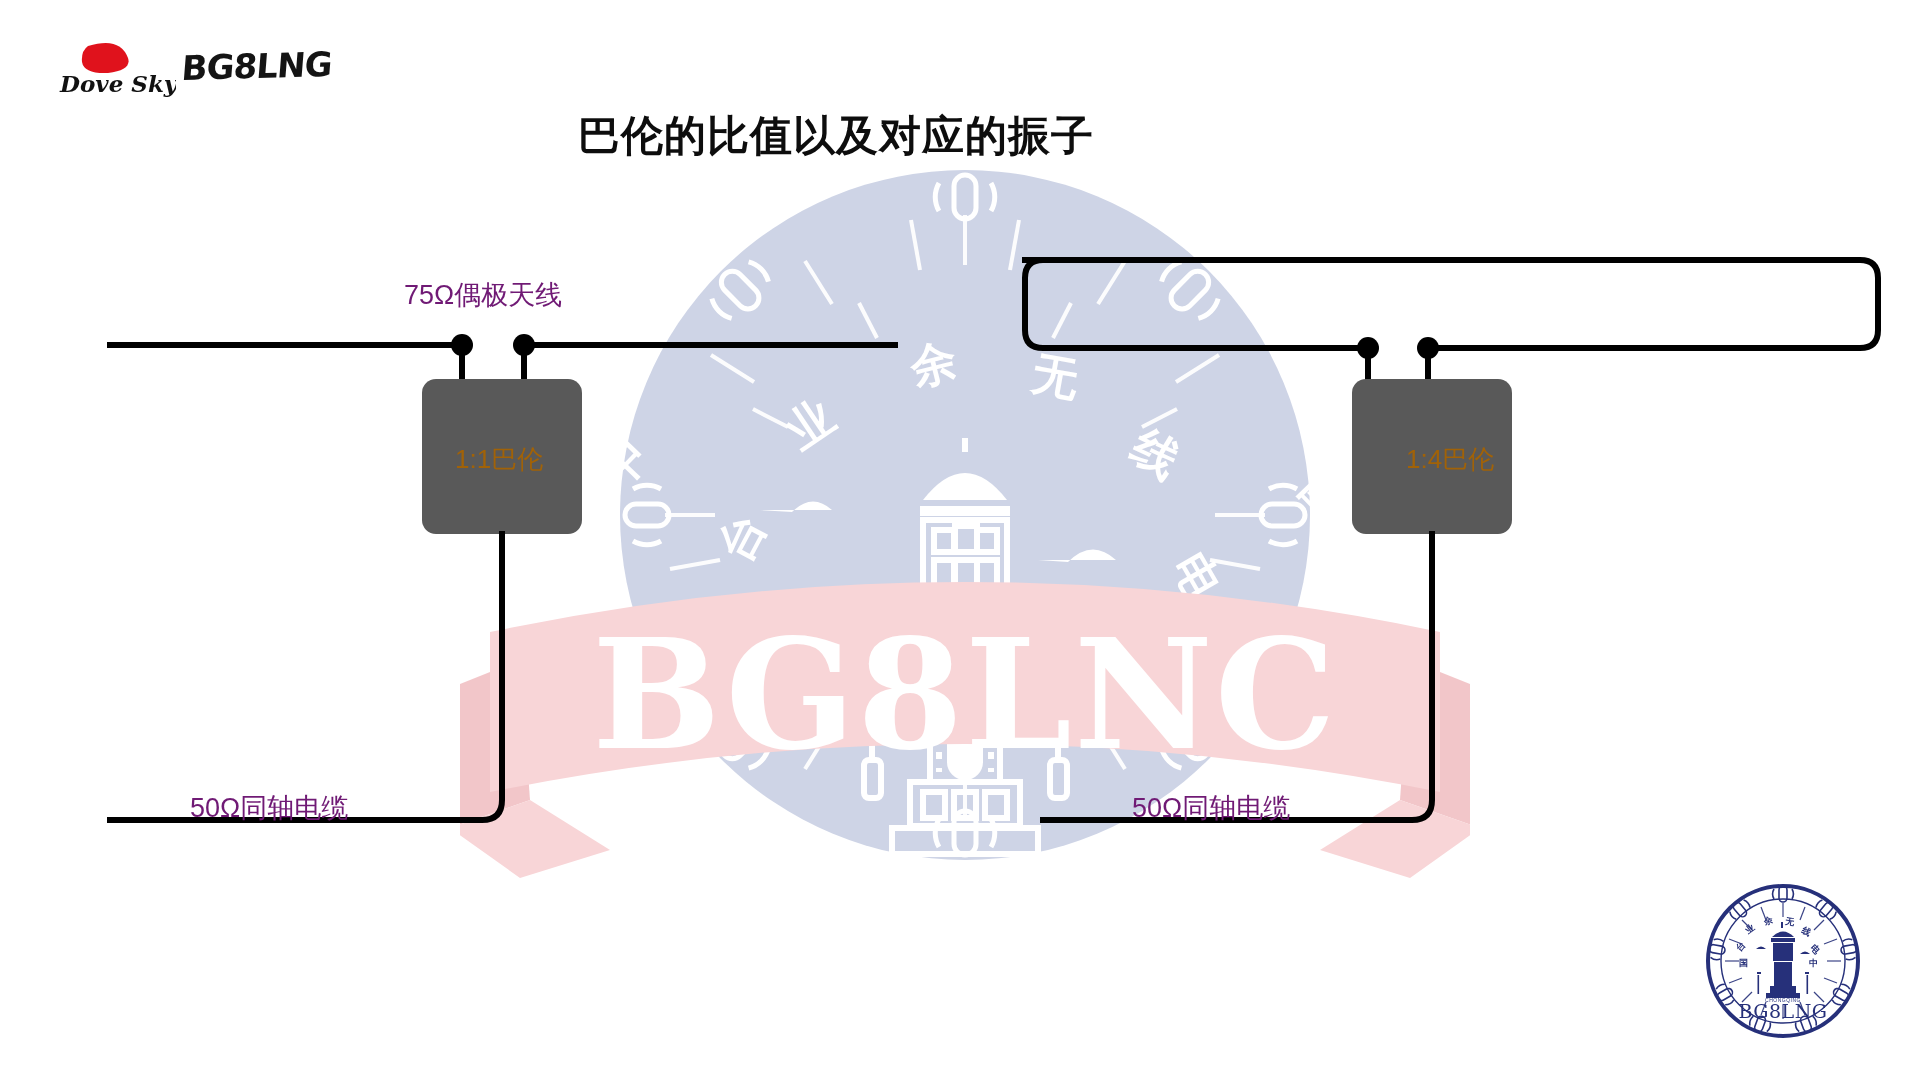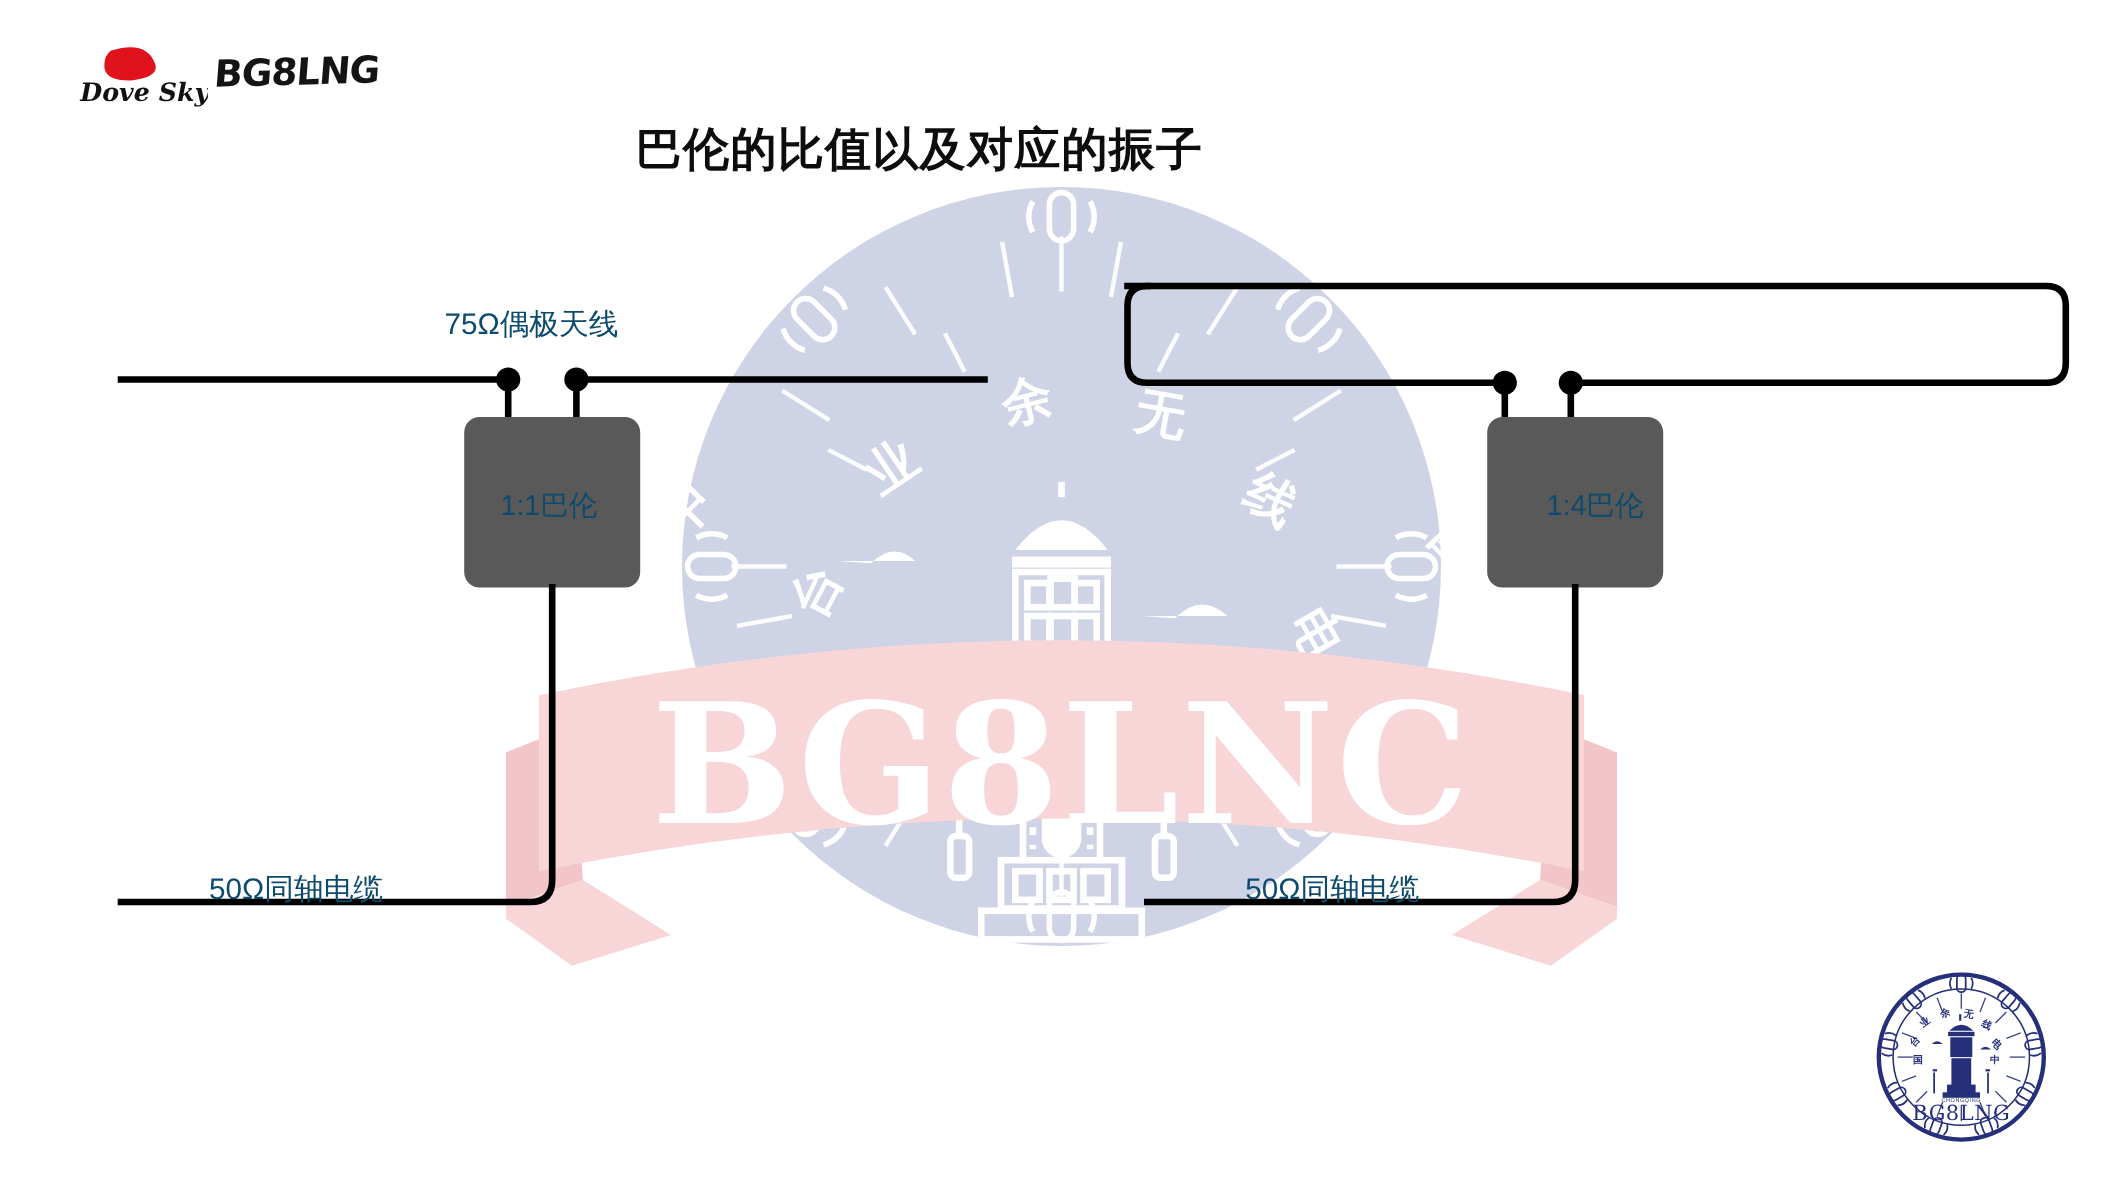--- a/index.html
+++ b/index.html
@@ -10,21 +10,21 @@
     overflow: hidden;
   }
   #slide {
     position: relative;
     width: 1920px; height: 1080px;
     background: #ffffff;
   }
 
   
   #brand-logo {
-    position: absolute; left: 71px; top: 40px;
+    position: absolute; left: 58px; top: 40px;
     width: 235px; height: 58px;
   }
   #brand-dovesky { position: absolute; left: 0; top: 0; width: 118px; height: 58px; }
   #brand-call {
     position: absolute; left: 124px; top: 6px;
     font-family: "DejaVu Sans", sans-serif;
     font-weight: 700; font-size: 34px; letter-spacing: -1px;
     color: #141414;
     transform: skewX(-6deg) rotate(-1.5deg);
   }
@@ -47,32 +47,32 @@
 
   
   #diagram {
     position: absolute; left: 0; top: 0; width: 1920px; height: 1080px;
   }
 
   
   .diag-label {
     position: absolute;
     font-size: 27px;
-    color: #0c4a6e;
+    color: #701a75;
     white-space: nowrap;
     font-family: "Liberation Sans", "DejaVu Sans", sans-serif;
   }
   #label-75 { left: 404px; top: 277px; }
   #label-300 { left: 1294px; top: 277px; }
   #label-coax-left { left: 190px; top: 790px; }
   #label-coax-right { left: 1132px; top: 790px; }
 
   .balun-label {
     position: absolute;
-    font-size: 26px; color: #0c4a6e;
+    font-size: 26px; color: #a16207;
     white-space: nowrap;
     font-family: "Liberation Sans", "DejaVu Sans", sans-serif;
   }
   #balun-label-1 { left: 455px; top: 442px; }
   #balun-label-2 { left: 1386px; top: 442px; margin-left: 20px; }
 
   
   #corner-badge {
     position: absolute; right: 58px; bottom: 40px;
     width: 158px; height: 158px;

